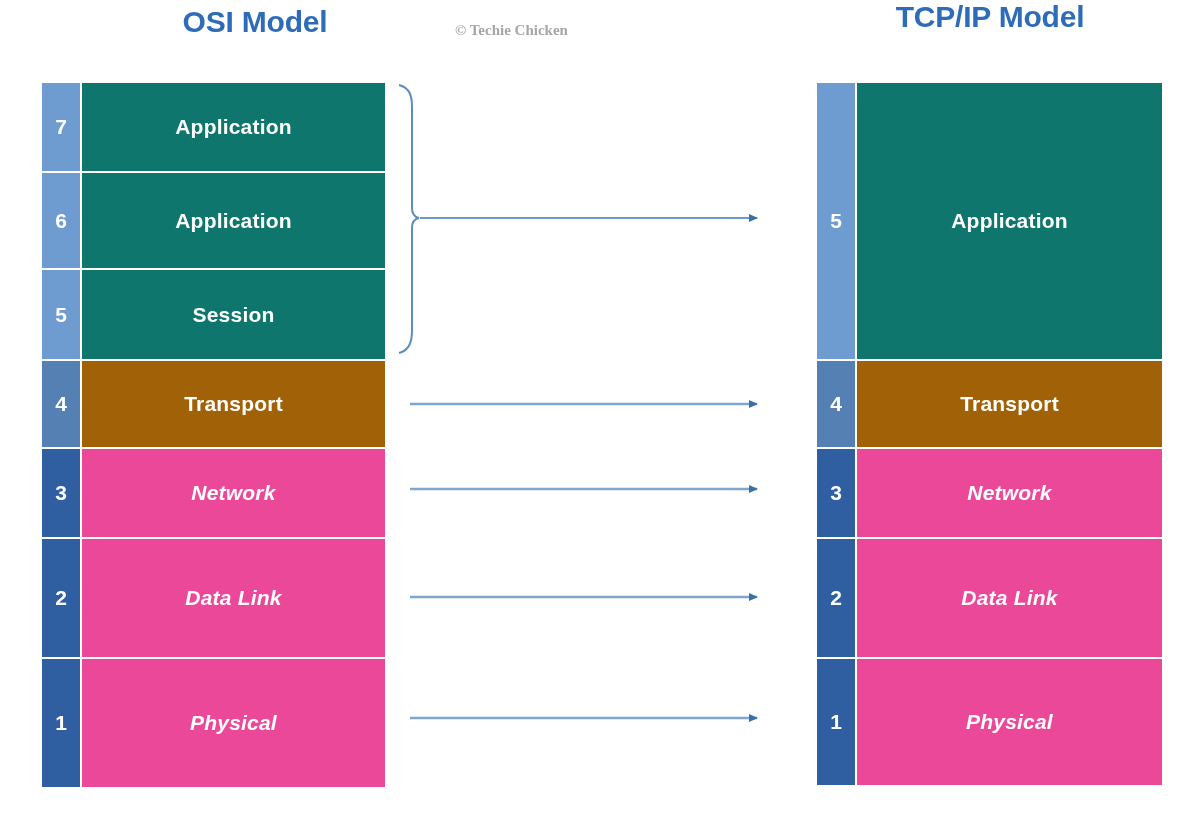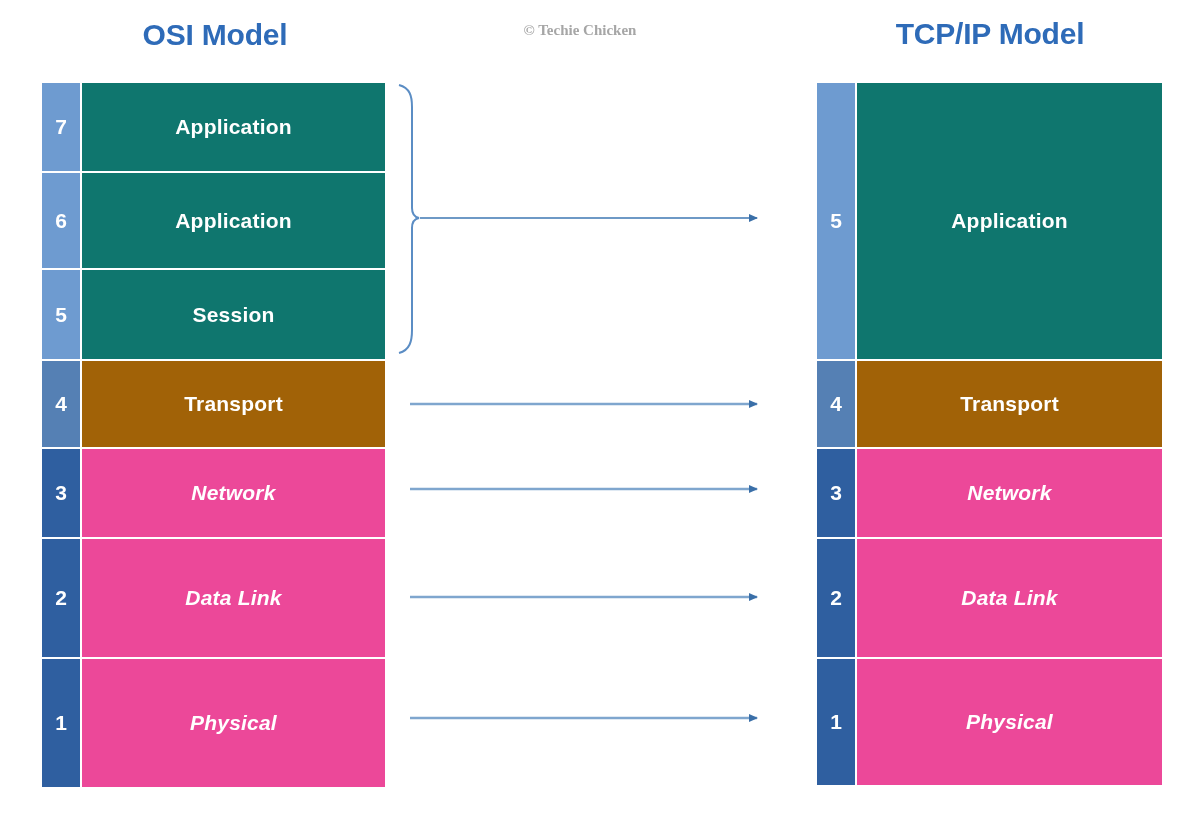--- a/index.html
+++ b/index.html
@@ -21,29 +21,29 @@
 
   
   .model-title {
     position: absolute;
     font-size: 30px;
     font-weight: bold;
     color: #2E6BB8;
     white-space: nowrap;
     letter-spacing: -0.2px;
   }
-  #osi-title   { left: 0;   top: 18px;  width: 430px; text-align: center; }
-  #tcp-title   { left: 790px; top: 17px; width: 400px; text-align: center; }
+  #osi-title   { left: 0;   top: 5px;  width: 430px; text-align: center; padding-left: 40px; }
+  #tcp-title   { left: 790px; top: 0; width: 400px; text-align: center; }
 
   .copyright {
     position: absolute;
     left: 455px;
     top: 22px;
     width: 250px;
-    text-align: center;
+    text-align: left;
     font-family: "Liberation Serif", serif;
     font-size: 15px;
     font-weight: bold;
     color: #A6A6A6;
     white-space: nowrap;
   }
 
   
   .stack {
     position: absolute;

